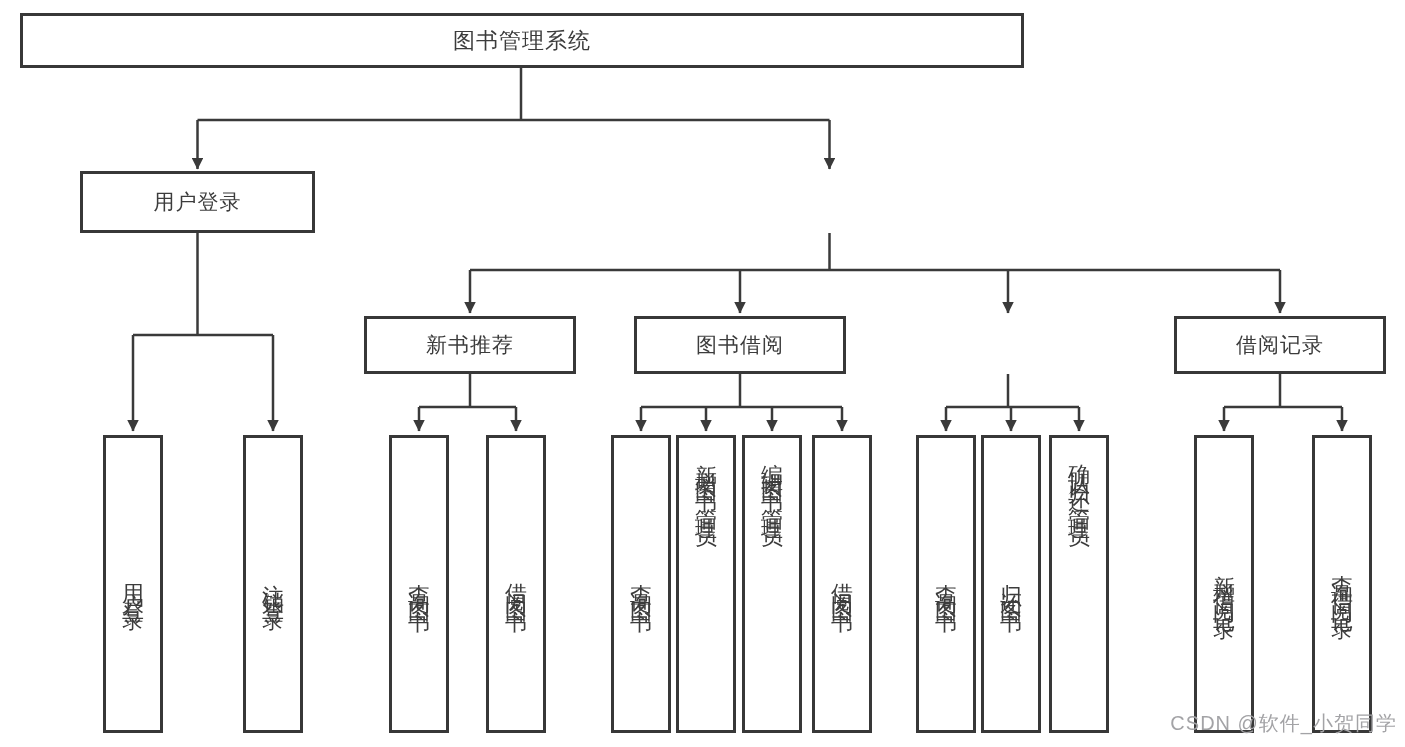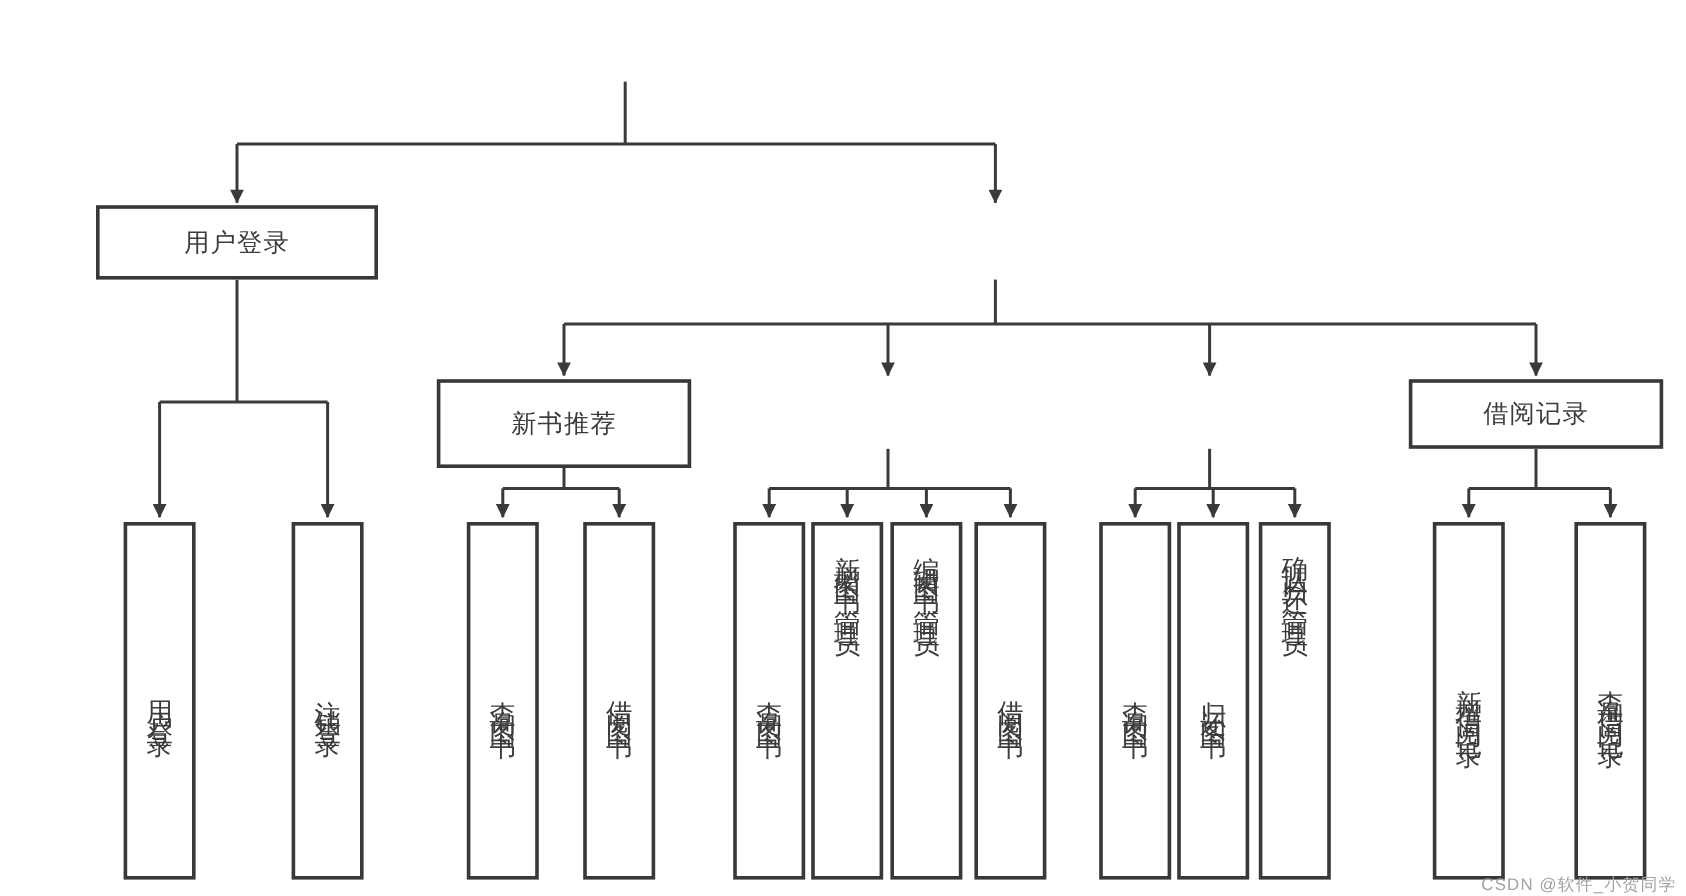--- a/index.html
+++ b/index.html
@@ -41,22 +41,22 @@
     text-orientation:mixed;
     display:flex;align-items:center;justify-content:center;
     color:var(--text-color);
     font-size:22px;
     letter-spacing:9px;
     line-height:1;
   }
   .vbox.top{justify-content:flex-start;padding-top:8px;}
   #watermark{
     position:absolute;
-    right:8px;bottom:0;
-    font-size:14px;
+    right:8px;bottom:10px;
+    font-size:20px;
     color:var(--watermark);
     letter-spacing:1px;
     z-index:5;
     white-space:nowrap;
     margin-left:24px;
   }
 </style>
 </head>
 <body>
 
@@ -117,24 +117,26 @@
     </g>
 
     <g>
       <path class="edge" d="M1280,374 L1280,407"></path>
       <path class="edge" d="M1224,407 L1342,407"></path>
       <path class="edge" d="M1224,407 L1224,431" marker-end="url(#arrow)"></path>
       <path class="edge" d="M1342,407 L1342,431" marker-end="url(#arrow)"></path>
     </g>
   </svg>
 
+  <div class="hbox root" style="left:20px;top:13px;width:1004px;height:55px;">图书管理系统</div>
 
   <div class="hbox" style="left:80px;top:171px;width:235px;height:62px;">用户登录</div>
 
-  <div class="hbox" style="left:364px;top:316px;width:212px;height:74px;">新书推荐</div>
+  <div class="hbox" style="left:364px;top:316px;width:212px;height:58px;">新书推荐</div>
+  <div class="hbox" style="left:634px;top:316px;width:212px;height:58px;">图书借阅</div>
   <div class="hbox" style="left:1174px;top:316px;width:212px;height:58px;">借阅记录</div>
 
   <div class="vbox" style="left:103px;">用户登录</div>
   <div class="vbox" style="left:243px;">注销登录</div>
 
   <div class="vbox" style="left:389px;">查询图书</div>
   <div class="vbox" style="left:486px;">借阅图书</div>
 
   <div class="vbox" style="left:611px;">查询图书</div>
   <div class="vbox top" style="left:676px;">新增图书（管理员）</div>

